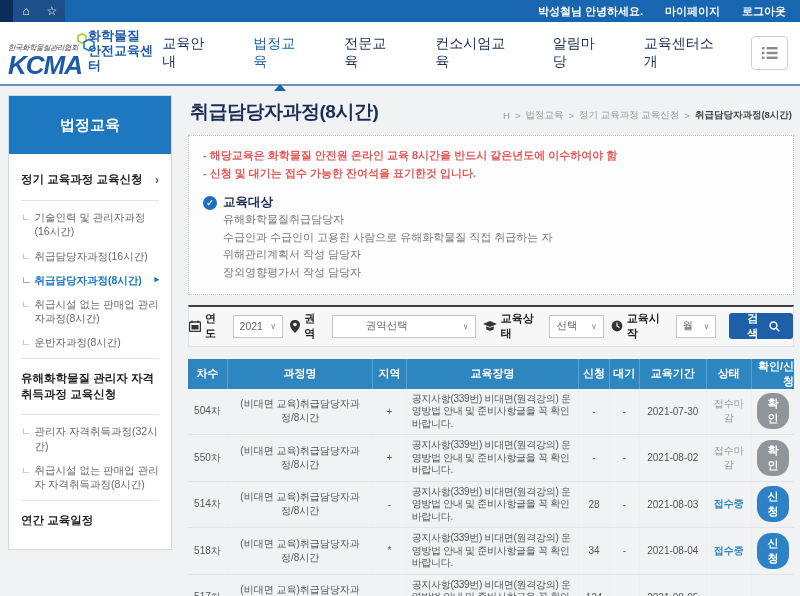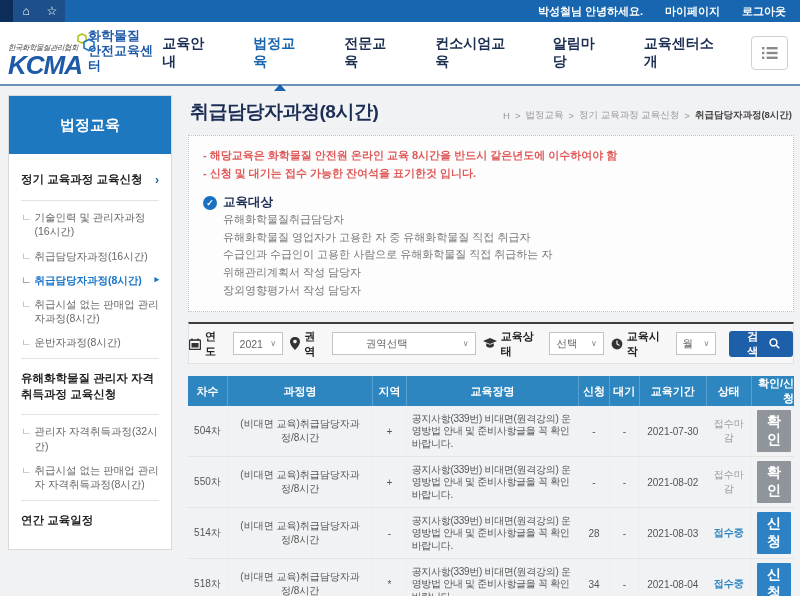--- a/index.html
+++ b/index.html
@@ -19,21 +19,21 @@
   
   .header { height: 64px; background: #fff; display: flex; align-items: center;
     padding: 0 12px 0 8px; border-bottom: 2px solid #6b91b5; position: relative; }
   .logo { display: flex; align-items: flex-end; gap: 6px; cursor: pointer; }
   .logo .kcma-block { position: relative; padding-top: 10px; font-style: italic; }
   .logo .org { font-size: 7.5px; color: #444; letter-spacing: -0.5px; }
   .logo .acronym { font-size: 26px; font-weight: bold; color: #1e5aa7; line-height: 24px; letter-spacing: -1px; }
   .logo .hex { position: absolute; top: 0; right: -14px; }
   .logo .title { font-size: 13px; font-weight: bold; color: #1e5aa7; line-height: 1.15; padding-bottom: 3px; }
   .nav { display: flex; gap: 34px; margin-left: auto; margin-right: 26px; }
-  .nav .item { font-size: 14px; font-weight: bold; color: #1c2e52; cursor: pointer; position: relative;
+  .nav .item { font-size: 14px; font-weight: normal; color: #1c2e52; cursor: pointer; position: relative;
     padding: 20px 2px; }
   .nav .item.active { color: #1a63ad; }
   .nav .item.active::after { content: ""; position: absolute; left: 50%; bottom: 0; margin-left: -6px;
     border-left: 6px solid transparent; border-right: 6px solid transparent; border-bottom: 7px solid #1a63ad; }
   .menu-btn { width: 38px; height: 34px; border: 1px solid #d0d0d0; border-radius: 4px; background: #fff;
     display: flex; align-items: center; justify-content: center; cursor: pointer; }
 
   
   .content { display: flex; padding: 9px 6px 0 8px; gap: 16px; }
 
@@ -81,21 +81,21 @@
   
   table.course { width: 100%; border-collapse: collapse; margin-top: 12px; table-layout: fixed; }
   .course th { background: #2e86c0; color: #fff; font-size: 11px; font-weight: bold; height: 27px;
     border-right: 1px solid #57a0cf; }
   .course th:last-child { border-right: none; text-align: right; }
   .course td { border-bottom: 1px solid #e4e4e4; border-right: 1px solid #efefef; font-size: 10px;
     color: #555; text-align: center; padding: 4px 5px; vertical-align: middle; height: 40px; }
   .course td:last-child { border-right: none; }
   .course td.venue { text-align: left; line-height: 12.5px; letter-spacing: -0.3px; }
   .st { font-weight: bold; } .st.open { color: #2e86c0; } .st.closed { color: #9a9a9a; font-weight: normal; }
-  .act-btn { display: inline-block; padding: 3px 10px; border-radius: 1px; color: #fff; font-size: 14px;
+  .act-btn { display: inline-block; padding: 3px 10px; border-radius: 14px; color: #fff; font-size: 11px;
     font-weight: bold; border: none; cursor: pointer; font-family: Liberation Sans, sans-serif; }
   .act-btn.gray { background: #8f959b; }
   .act-btn.blue { background: #2d82c6; }
 
   .col-round { width: 6.5%; } .col-course { width: 24%; } .col-region { width: 5.5%; }
   .col-venue { width: 28.5%; } .col-apply { width: 5%; } .col-wait { width: 5%; }
   .col-period { width: 11%; } .col-status { width: 7.5%; } .col-action { width: 7%; }
   svg { display: block; }
 </style>
 </head>
@@ -224,21 +224,20 @@
     <div class="notice-box">
       <div class="notice-line">- 해당교육은 화학물질 안전원 온라인 교육 8시간을 반드시 같은년도에 이수하여야 함</div>
       <div class="notice-line">- 신청 및 대기는 접수 가능한 잔여석을 표기한것 입니다.</div>
       <div class="target-title">
         <span class="check-circle">
             <span>✓</span>
           </span>
         <span>교육대상</span>
       </div>
       <div class="target-item">유해화학물질취급담당자</div>
-      <div class="target-item">유해화학물질 영업자가 고용한 자 중 유해화학물질 직접 취급자</div>
       <div class="target-item">수급인과 수급인이 고용한 사람으로 유해화학물질 직접 취급하는 자</div>
       <div class="target-item">위해관리계획서 작성 담당자</div>
       <div class="target-item">장외영향평가서 작성 담당자</div>
     </div>
 
     <div class="filter-bar">
       <span class="f-label">
         <span>
           <svg width="12" height="12" viewBox="0 0 12 12">
               <rect x="0.5" y="2" width="11" height="9.5" rx="1" fill="none" stroke="#333" stroke-width="1.4"></rect>

